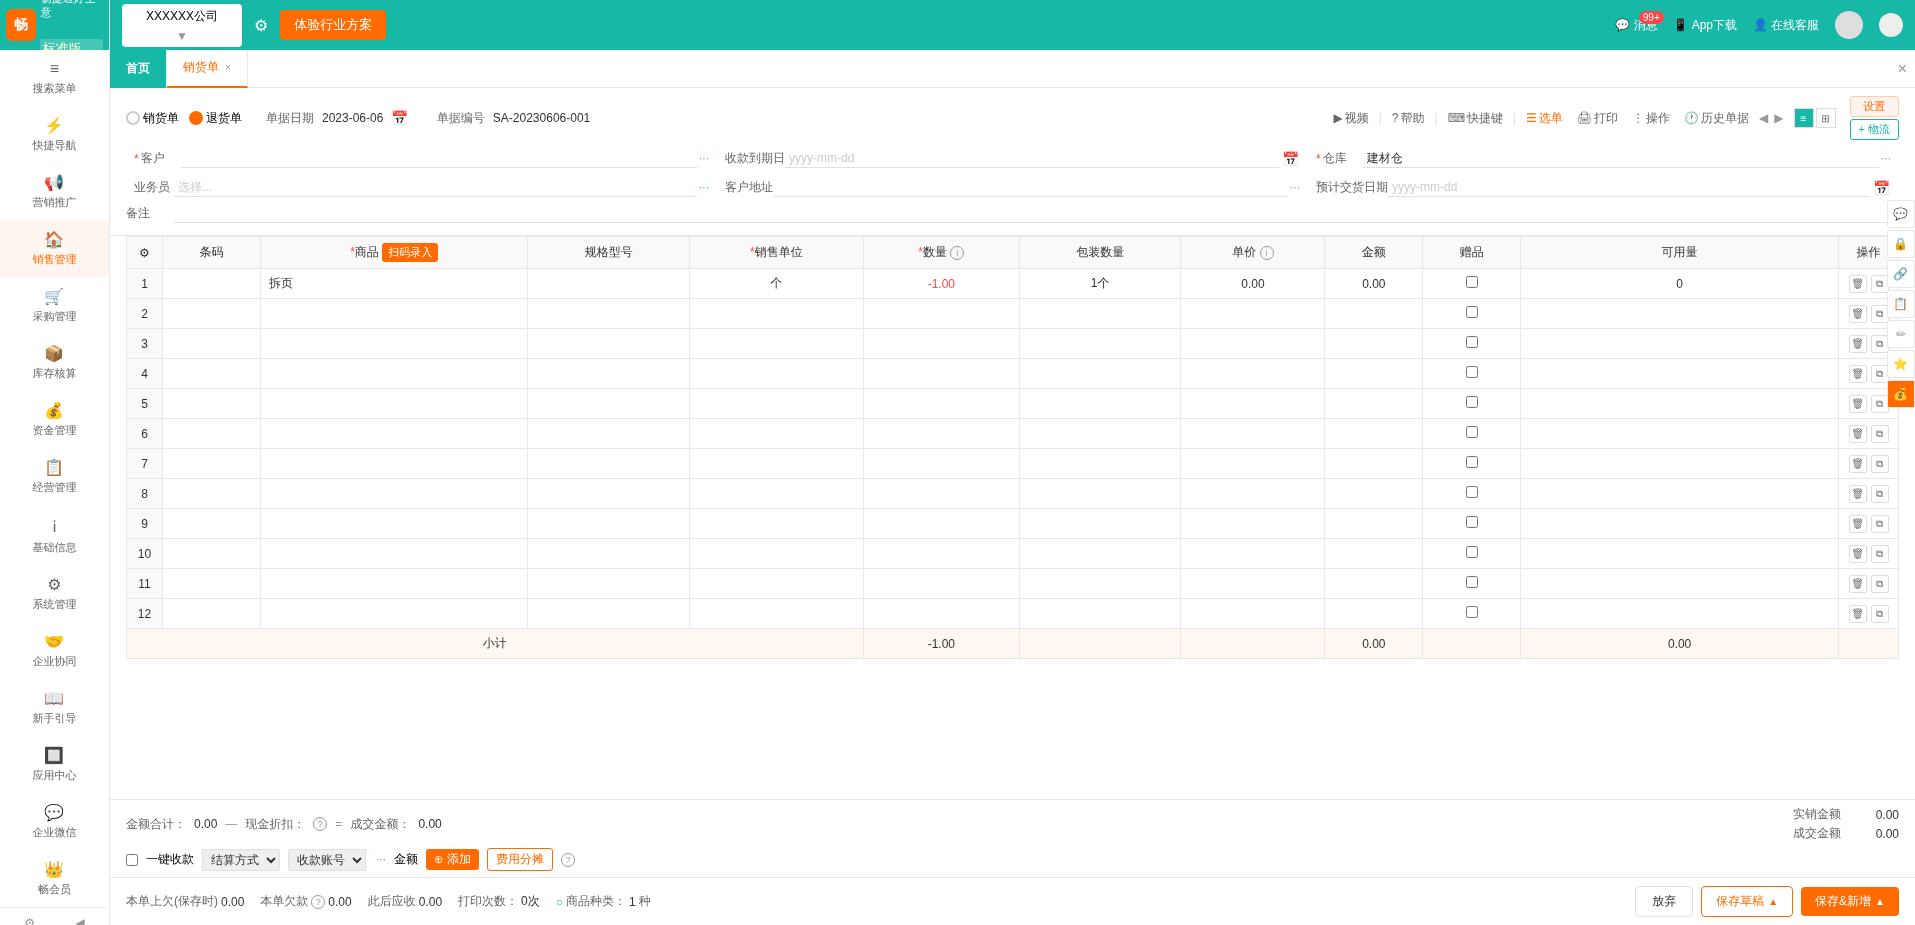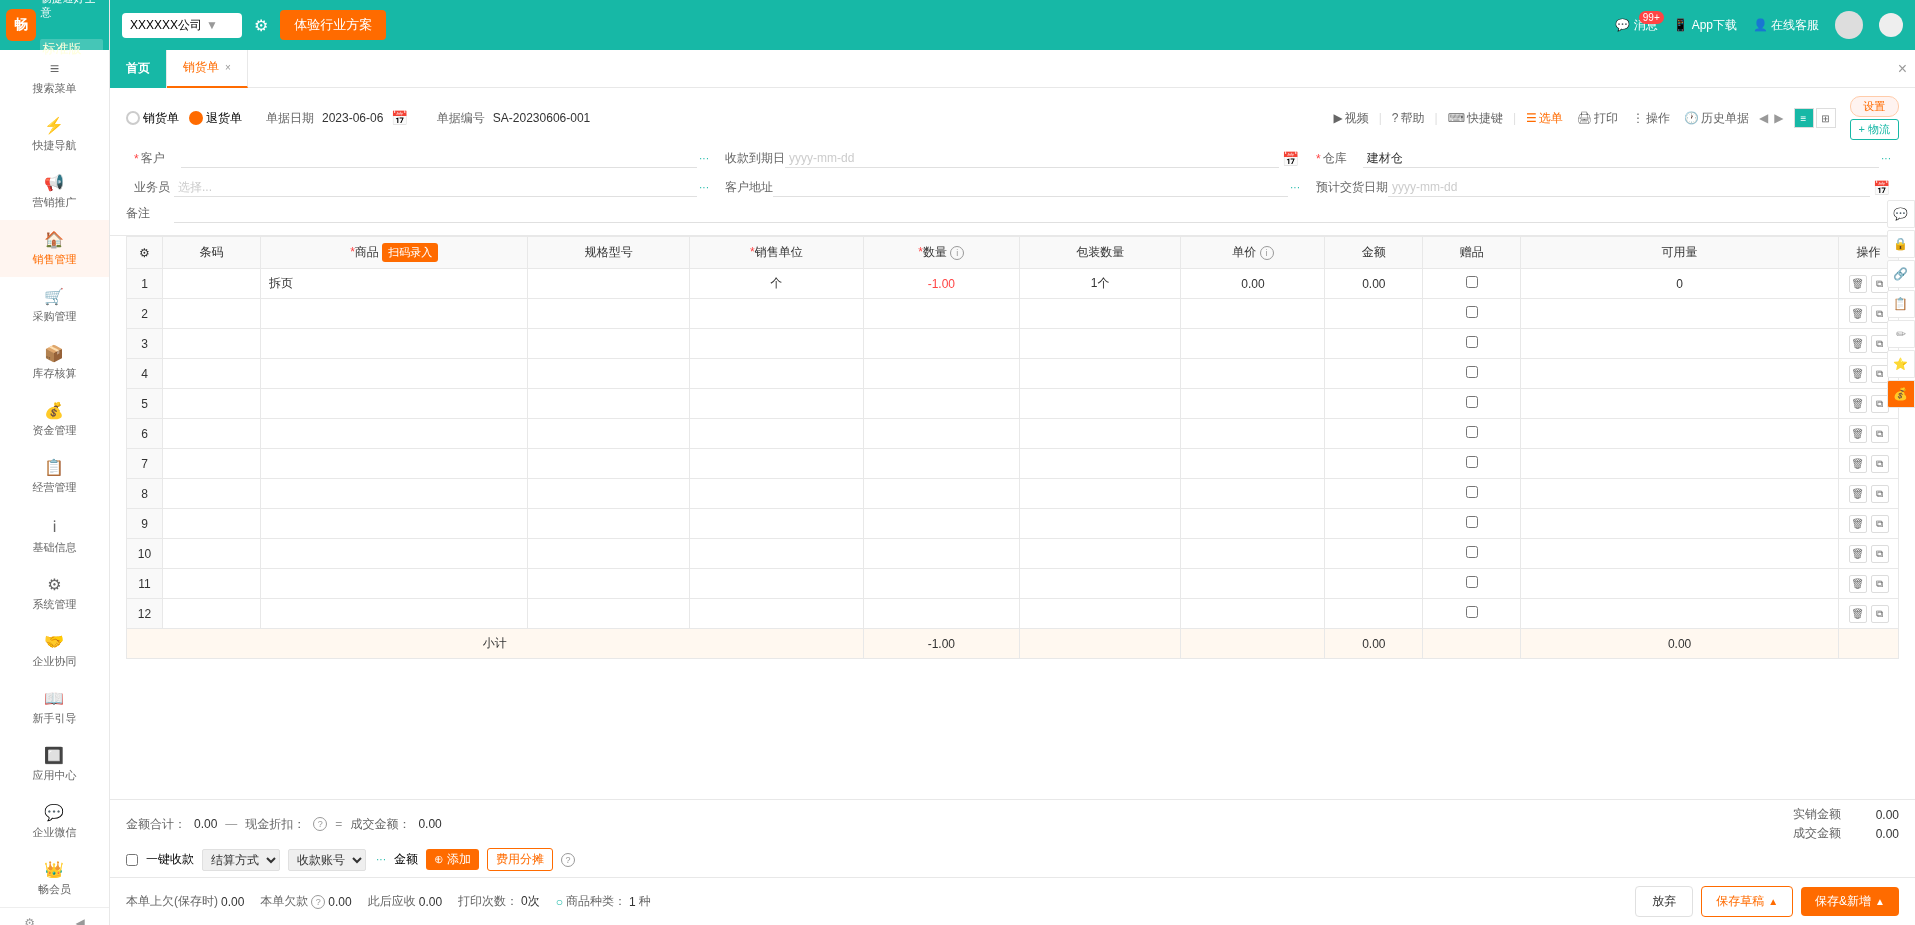--- a/index.html
+++ b/index.html
@@ -16,21 +16,21 @@
     .sidebar-item-icon { font-size: 16px; }
     .sidebar-item-label { font-size: 11px; text-align: center; }
     .sidebar-bottom { margin-top: auto; display: flex; flex-direction: column; }
     .sidebar-bottom-icons { display: flex; justify-content: space-around; padding: 8px 4px; border-top: 1px solid #eee; }
 
     
     .main { flex: 1; display: flex; flex-direction: column; overflow: hidden; }
 
     
     .top-header { background: #17b8a6; height: 50px; display: flex; align-items: center; padding: 0 12px; gap: 8px; flex-shrink: 0; }
-    .company-select { background: #fff; border: none; border-radius: 4px; padding: 4px 8px; display: flex; align-items: center; gap: 4px; cursor: pointer; min-width: 120px; font-size: 13px; }
+    .company-select { background: #fff; border: none; border-radius: 4px; padding: 4px 8px; display: flex; align-items: center; gap: 4px; cursor: pointer; min-width: 120px; font-size: 13px; flex-direction: column; }
     .company-select-arrow { color: #999; }
     .settings-icon { color: #fff; font-size: 16px; cursor: pointer; margin: 0 4px; }
     .trial-btn { background: #ff6b00; color: #fff; border: none; border-radius: 4px; padding: 6px 14px; cursor: pointer; font-size: 13px; }
     .header-right { margin-left: auto; display: flex; align-items: center; gap: 16px; color: #fff; font-size: 12px; }
     .header-right-item { display: flex; align-items: center; gap: 3px; cursor: pointer; position: relative; }
     .badge { background: #ff4444; color: #fff; border-radius: 8px; padding: 1px 4px; font-size: 10px; position: absolute; top: -6px; right: -6px; }
     .avatar { width: 28px; height: 28px; background: #ddd; border-radius: 50%; }
 
     
     .tab-bar { background: #fff; height: 38px; display: flex; align-items: center; border-bottom: 1px solid #e8e8e8; padding: 0 0 0 0; flex-shrink: 0; }
@@ -283,21 +283,21 @@
           <span>🕐</span>
           <span>历史单据</span>
         </span>
         <span style="cursor:pointer;color:#999;">◀</span>
         <span style="cursor:pointer;color:#999;">▶</span>
         <div class="grid-view-btns">
           <div class="grid-view-btn" style="background:#17b8a6;color:#fff;">≡</div>
           <div class="grid-view-btn">⊞</div>
         </div>
         <div style="display:flex;flex-direction:column;gap:2px;margin-left:8px;">
-          <button style="background:#fff3f0;border:1px solid #ffccaa;color:#ff6b00;border-radius:10px;padding:2px 8px;cursor:pointer;font-size:11px;">设置</button>
+          <button style="background:#fff3f0;border:1px solid #ffccaa;color:#ff6b00;border-radius:3px;padding:2px 8px;cursor:pointer;font-size:11px;">设置</button>
           <button style="background:#fff;border:1px solid #17b8a6;color:#17b8a6;border-radius:3px;padding:2px 8px;cursor:pointer;font-size:11px;">+ 物流</button>
         </div>
       </div>
     </div>
 
     <div class="field-row">
       <div class="field-group">
         <span class="field-required">*</span>
         <span class="field-label">客户</span>
         <input class="field-input" type="text" style="">

